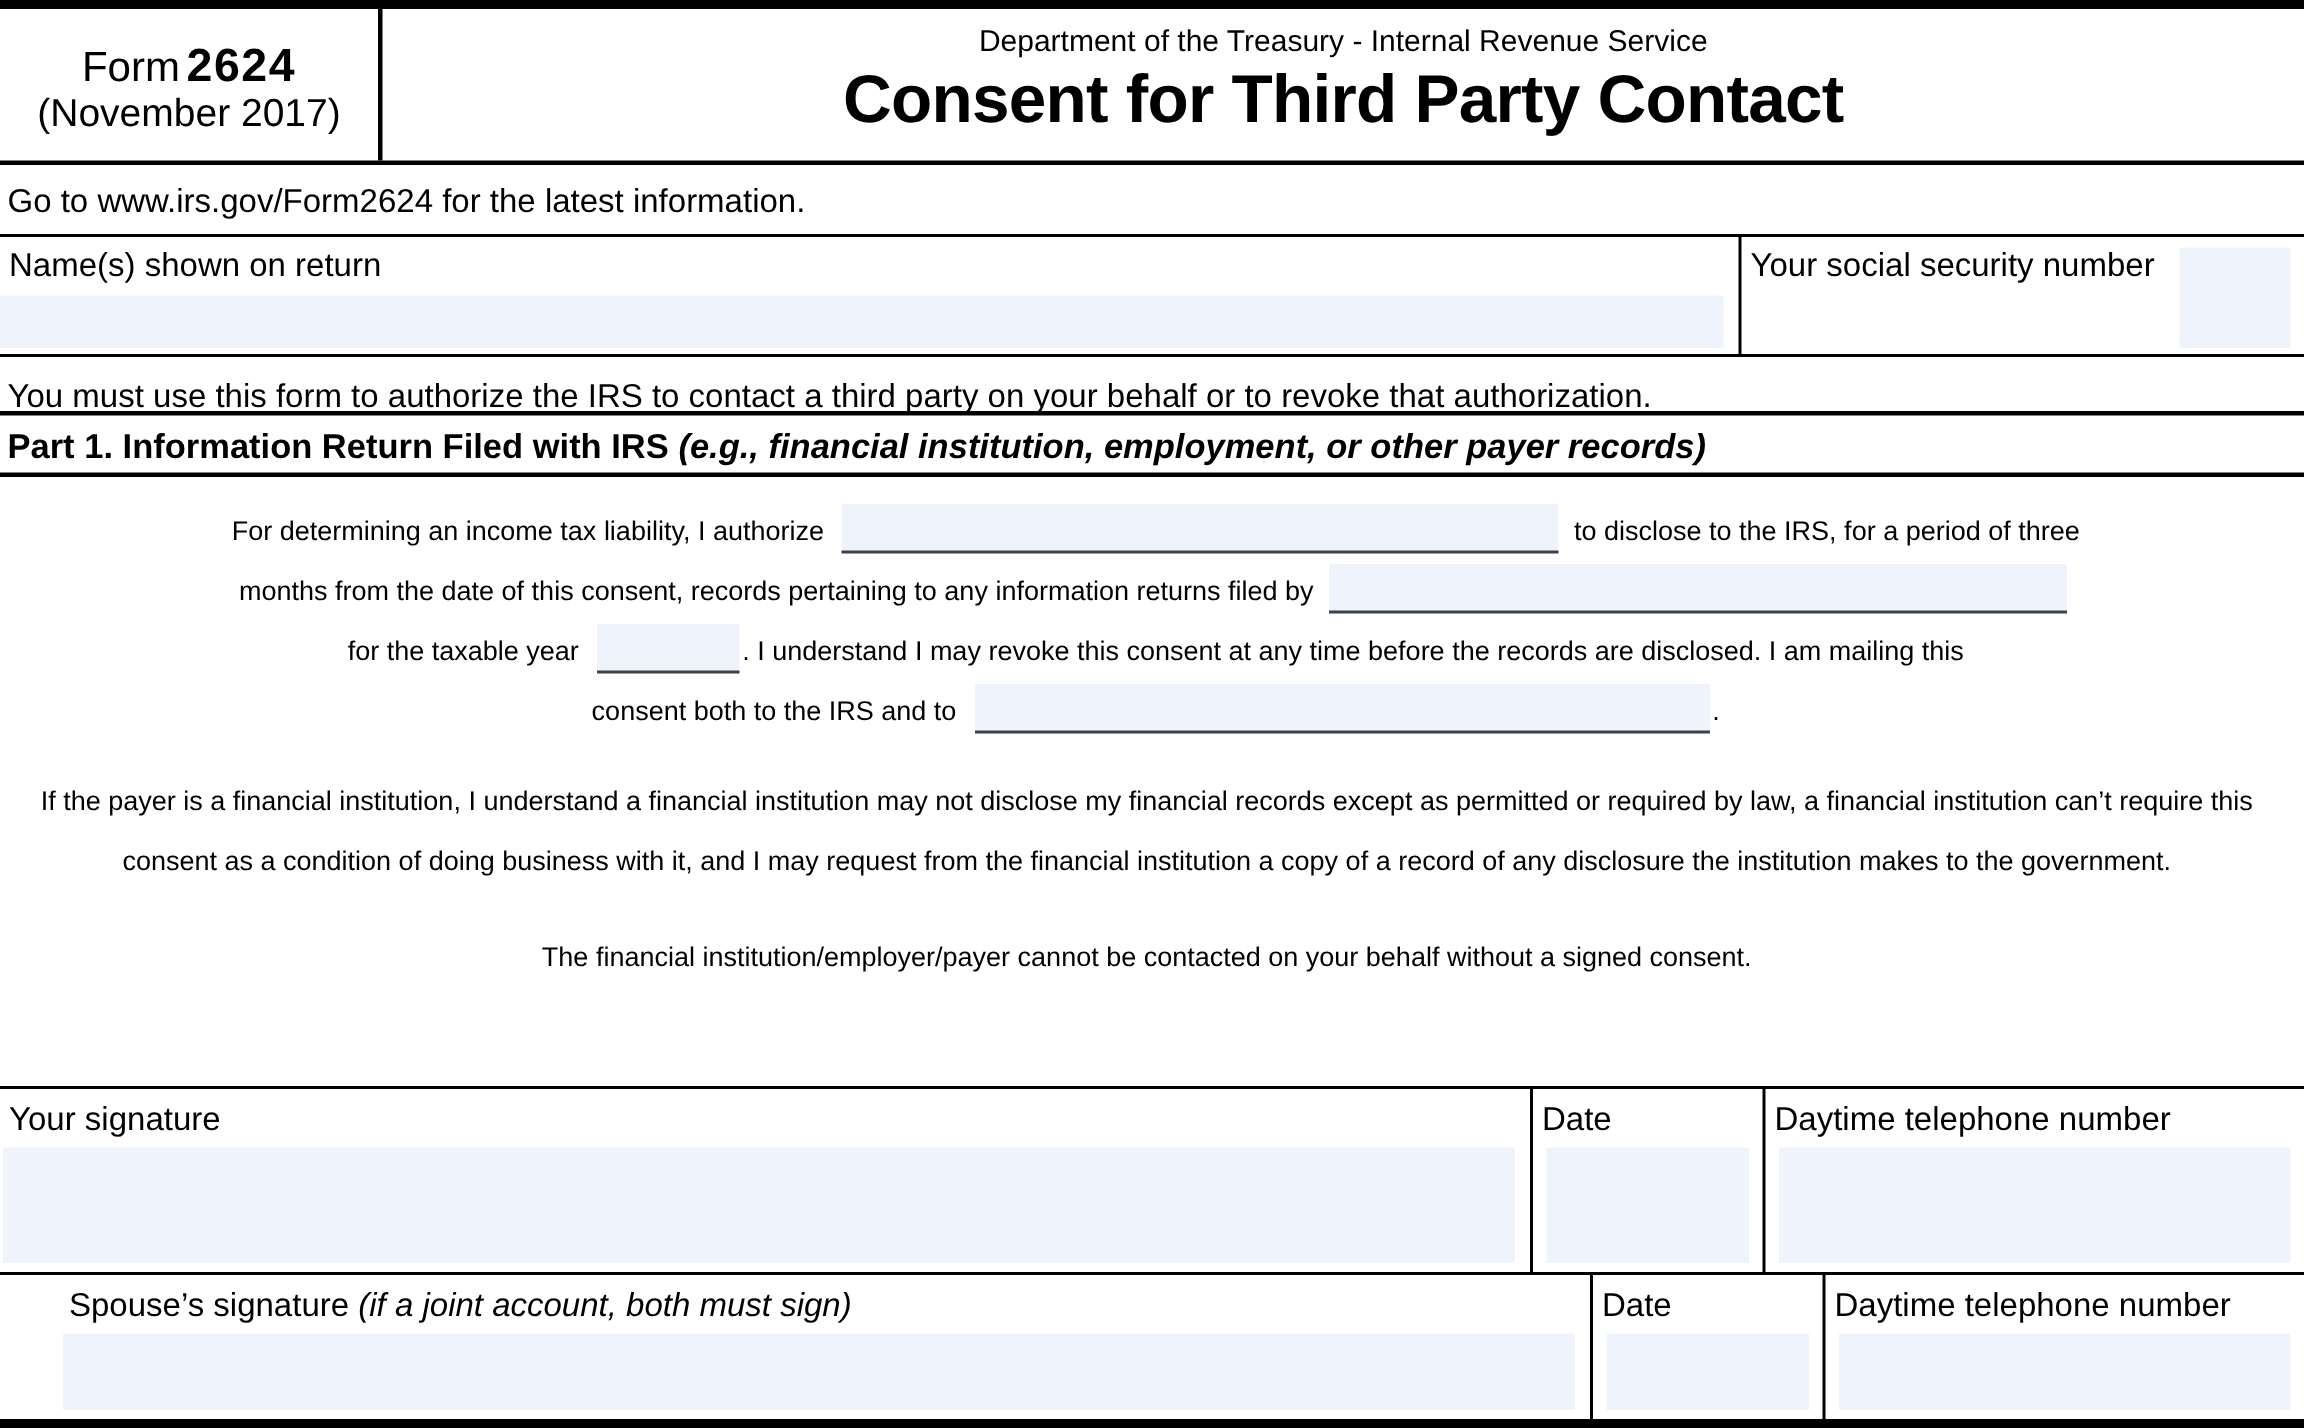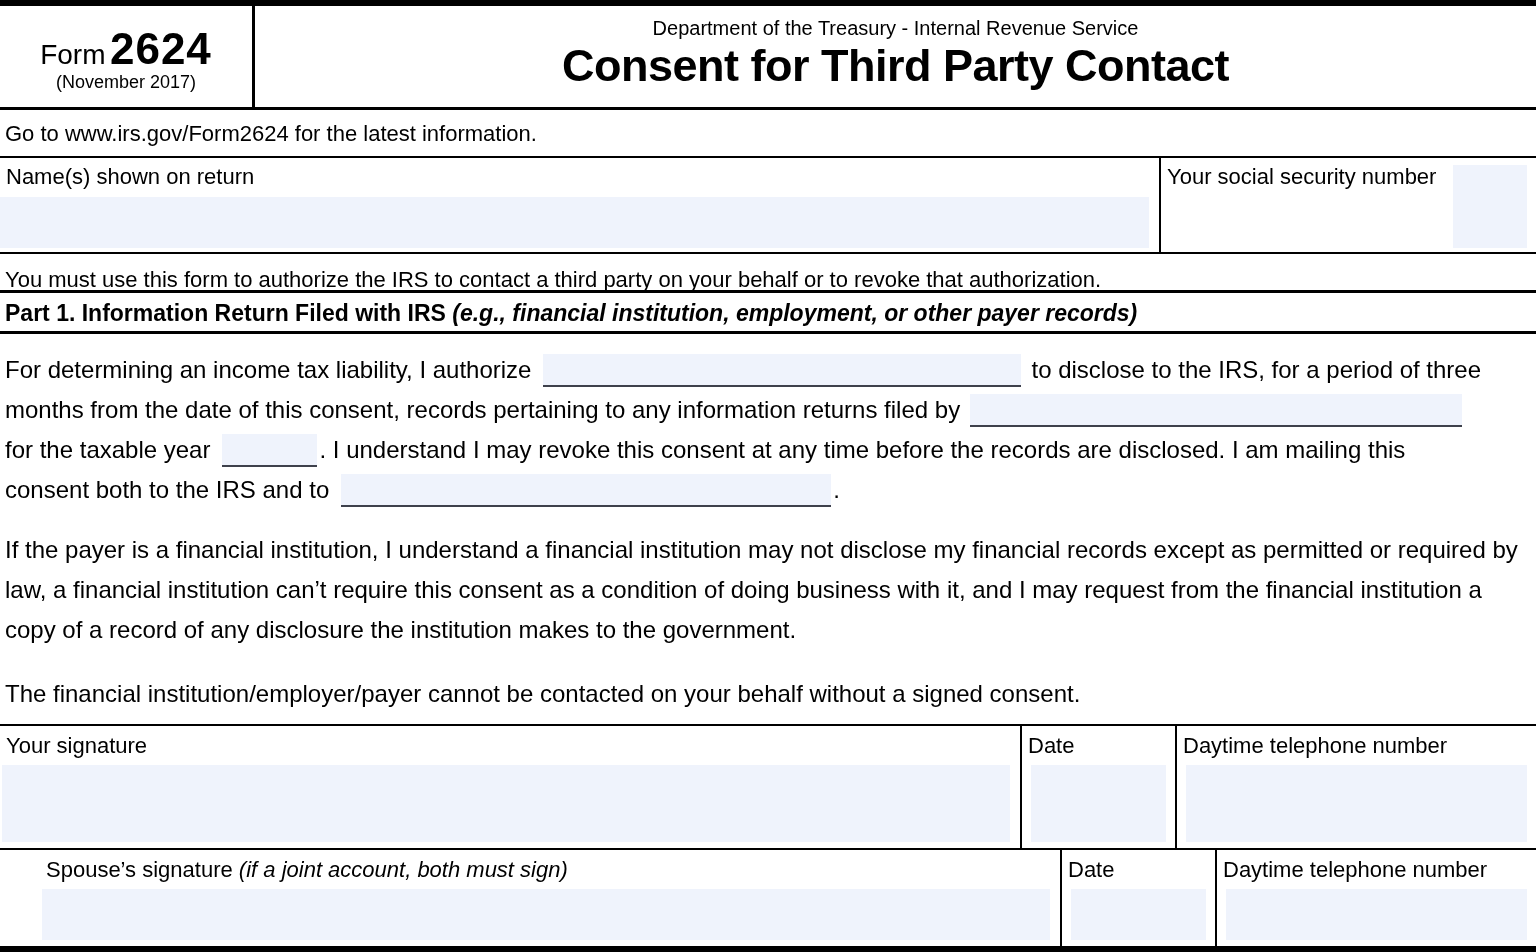--- a/index.html
+++ b/index.html
@@ -16,47 +16,47 @@
   }
 
   
   .header { height: 104px; border-bottom: 3px solid #000; display: flex; }
   .form-id-box {
     width: 255px; border-right: 3px solid #000;
     display: flex; flex-direction: column; align-items: center; justify-content: center;
     padding-top: 4px;
   }
   .form-word { font-size: 28px; }
-  .form-number { font-size: 44px; font-weight: bold; letter-spacing: 1px; }
-  .form-revision { font-size: 18px; margin-top: -2px; }
+  .form-number { font-size: 31px; font-weight: bold; letter-spacing: 1px; }
+  .form-revision { font-size: 26px; margin-top: -2px; }
   .header-main { flex: 1; text-align: center; }
   .department { font-size: 20px; margin-top: 11px; }
   .form-title { font-size: 45px; font-weight: bold; margin-top: 0; letter-spacing: -0.5px; }
 
   
   .goto-row { height: 48px; border-bottom: 2px solid #000; font-size: 22px; padding: 11px 5px 0 5px; }
 
   
-  .id-row { height: 96px; border-bottom: 2px solid #000; display: flex; }
+  .id-row { height: 80px; border-bottom: 2px solid #000; display: flex; }
   .name-cell { width: 1161px; border-right: 2px solid #000; display: flex; flex-direction: column; }
   .ssn-cell { flex: 1; display: flex; }
   .cell-label { font-size: 22px; padding: 6px 8px 0 6px; }
   .fill-area { background: #eff3fc; flex: 1; }
   .name-fill { margin: 7px 10px 4px 0; }
   .ssn-fill { margin: 7px 9px 4px 9px; }
 
   
   .statement-row { height: 39px; border-bottom: 3px solid #000; font-size: 22px; padding: 13px 5px 0 5px; }
 
   
   .part1-row { height: 41px; border-bottom: 3px solid #000; font-size: 23px; font-weight: bold; padding: 7px 5px 0 5px; white-space: nowrap; }
   .part1-note { font-style: italic; }
 
   
-  .body-area { flex: 1; padding: 0 0 0 5px; font-size: 24px; }
+  .body-area { flex: 1; padding: 0 0 0 5px; font-size: 18px; text-align: center; }
   .consent-par { margin-top: 16px; }
   .par-line { height: 40px; line-height: 40px; white-space: nowrap; }
   .blank {
     display: inline-block;
     background: #eff3fc;
     border-bottom: 2px solid #3e414c;
     height: 33px;
     vertical-align: -9px;
     margin: 0 10px;
   }

